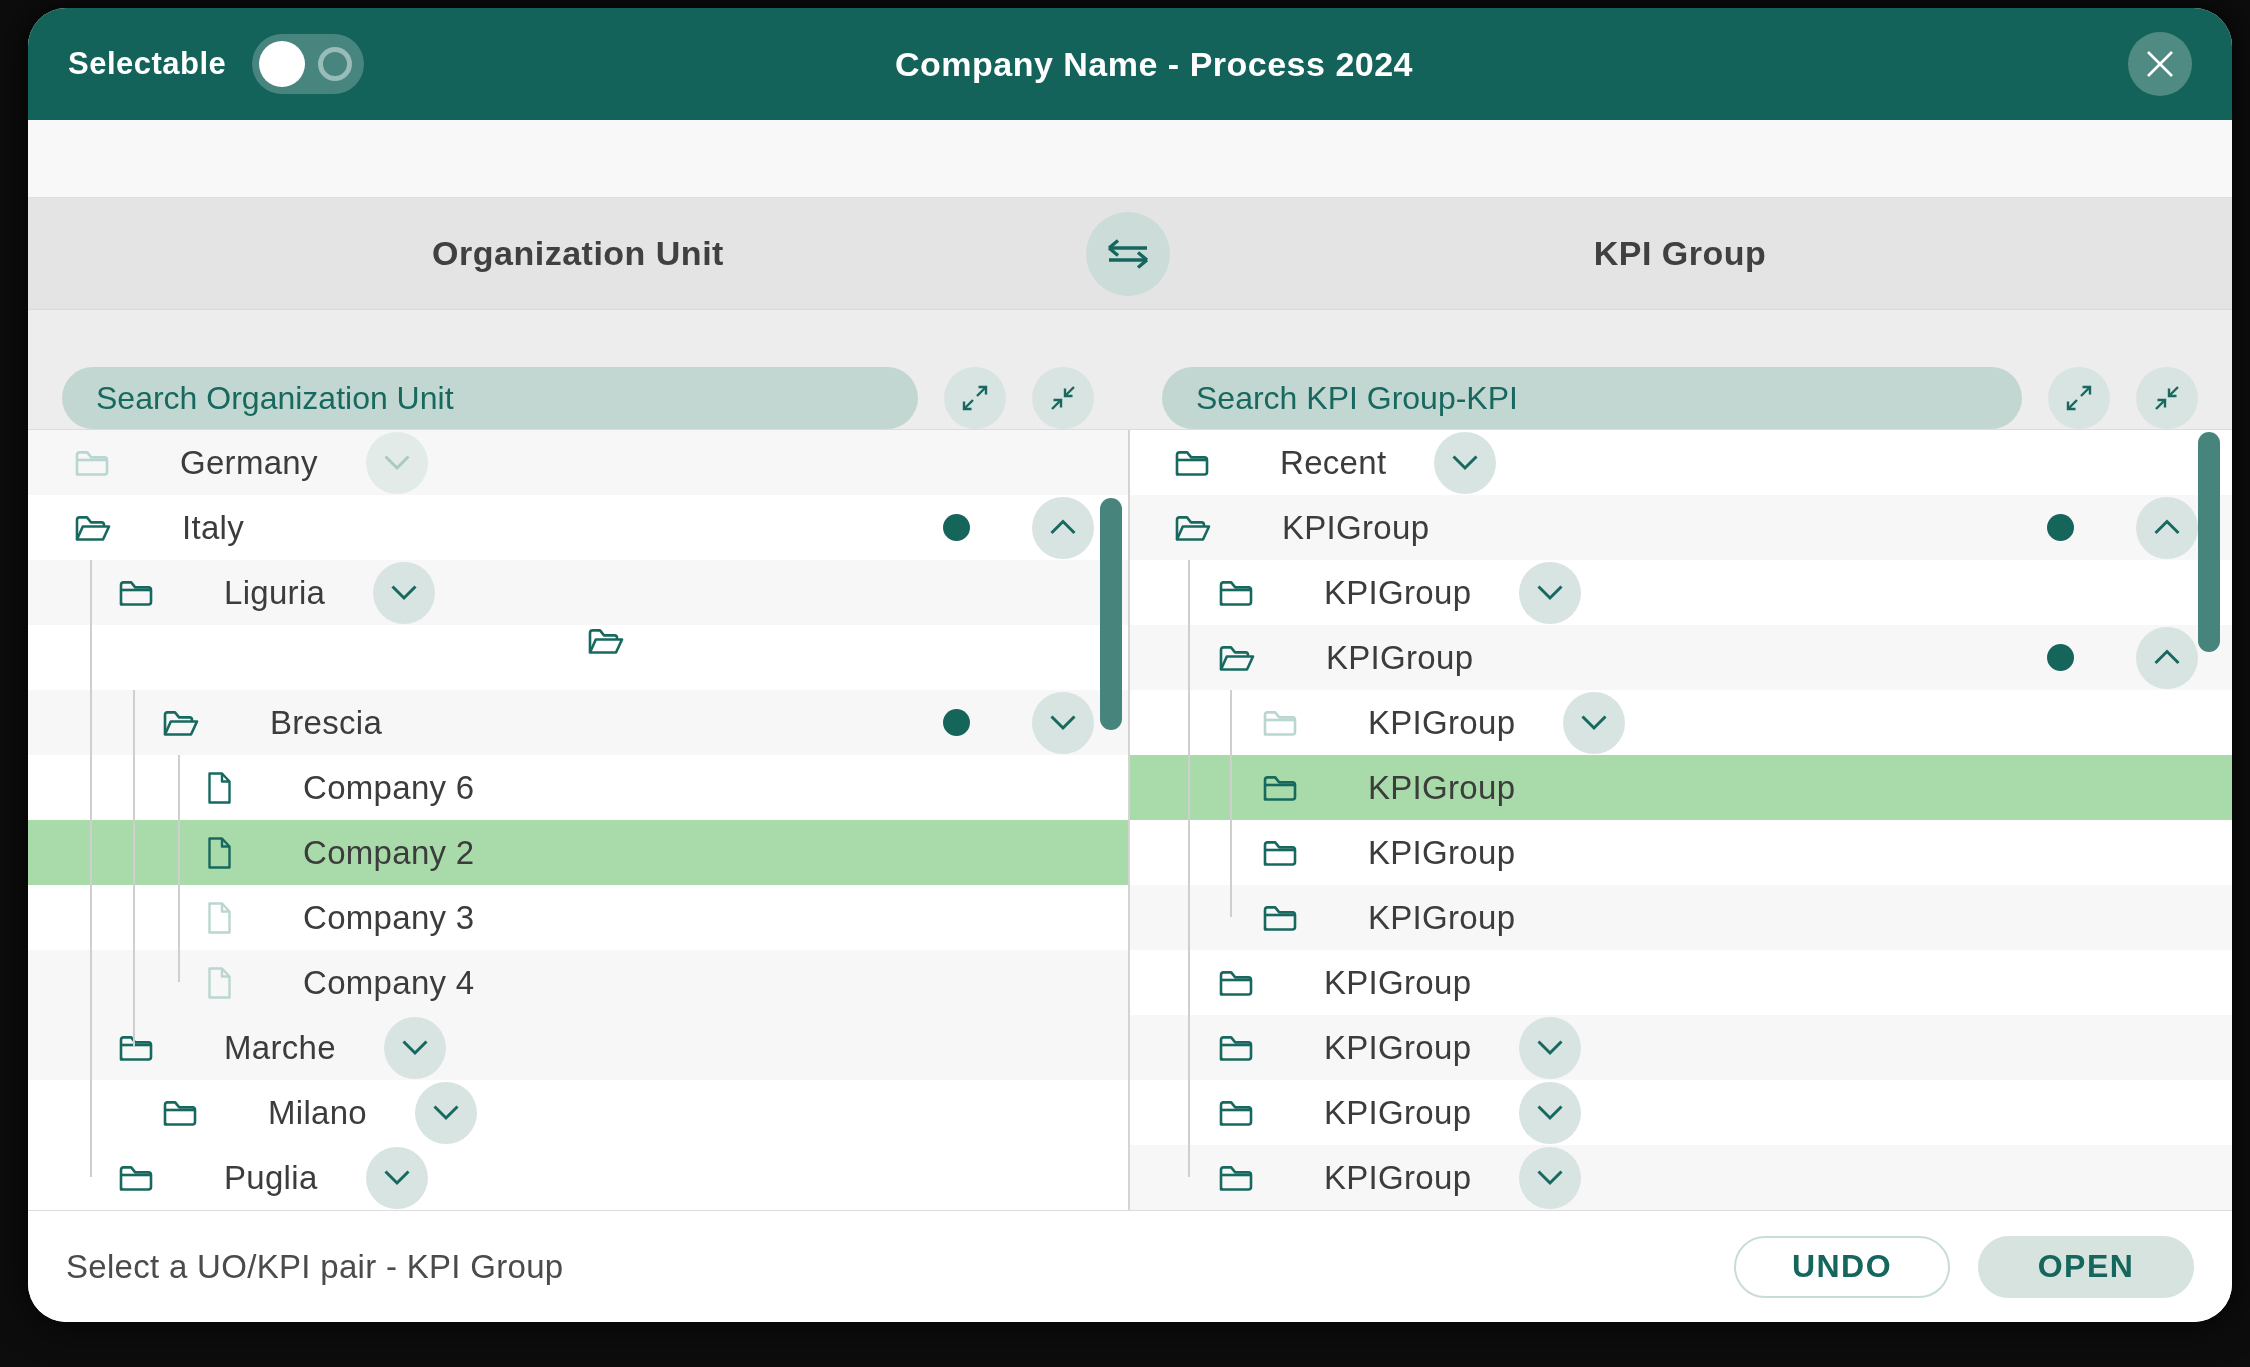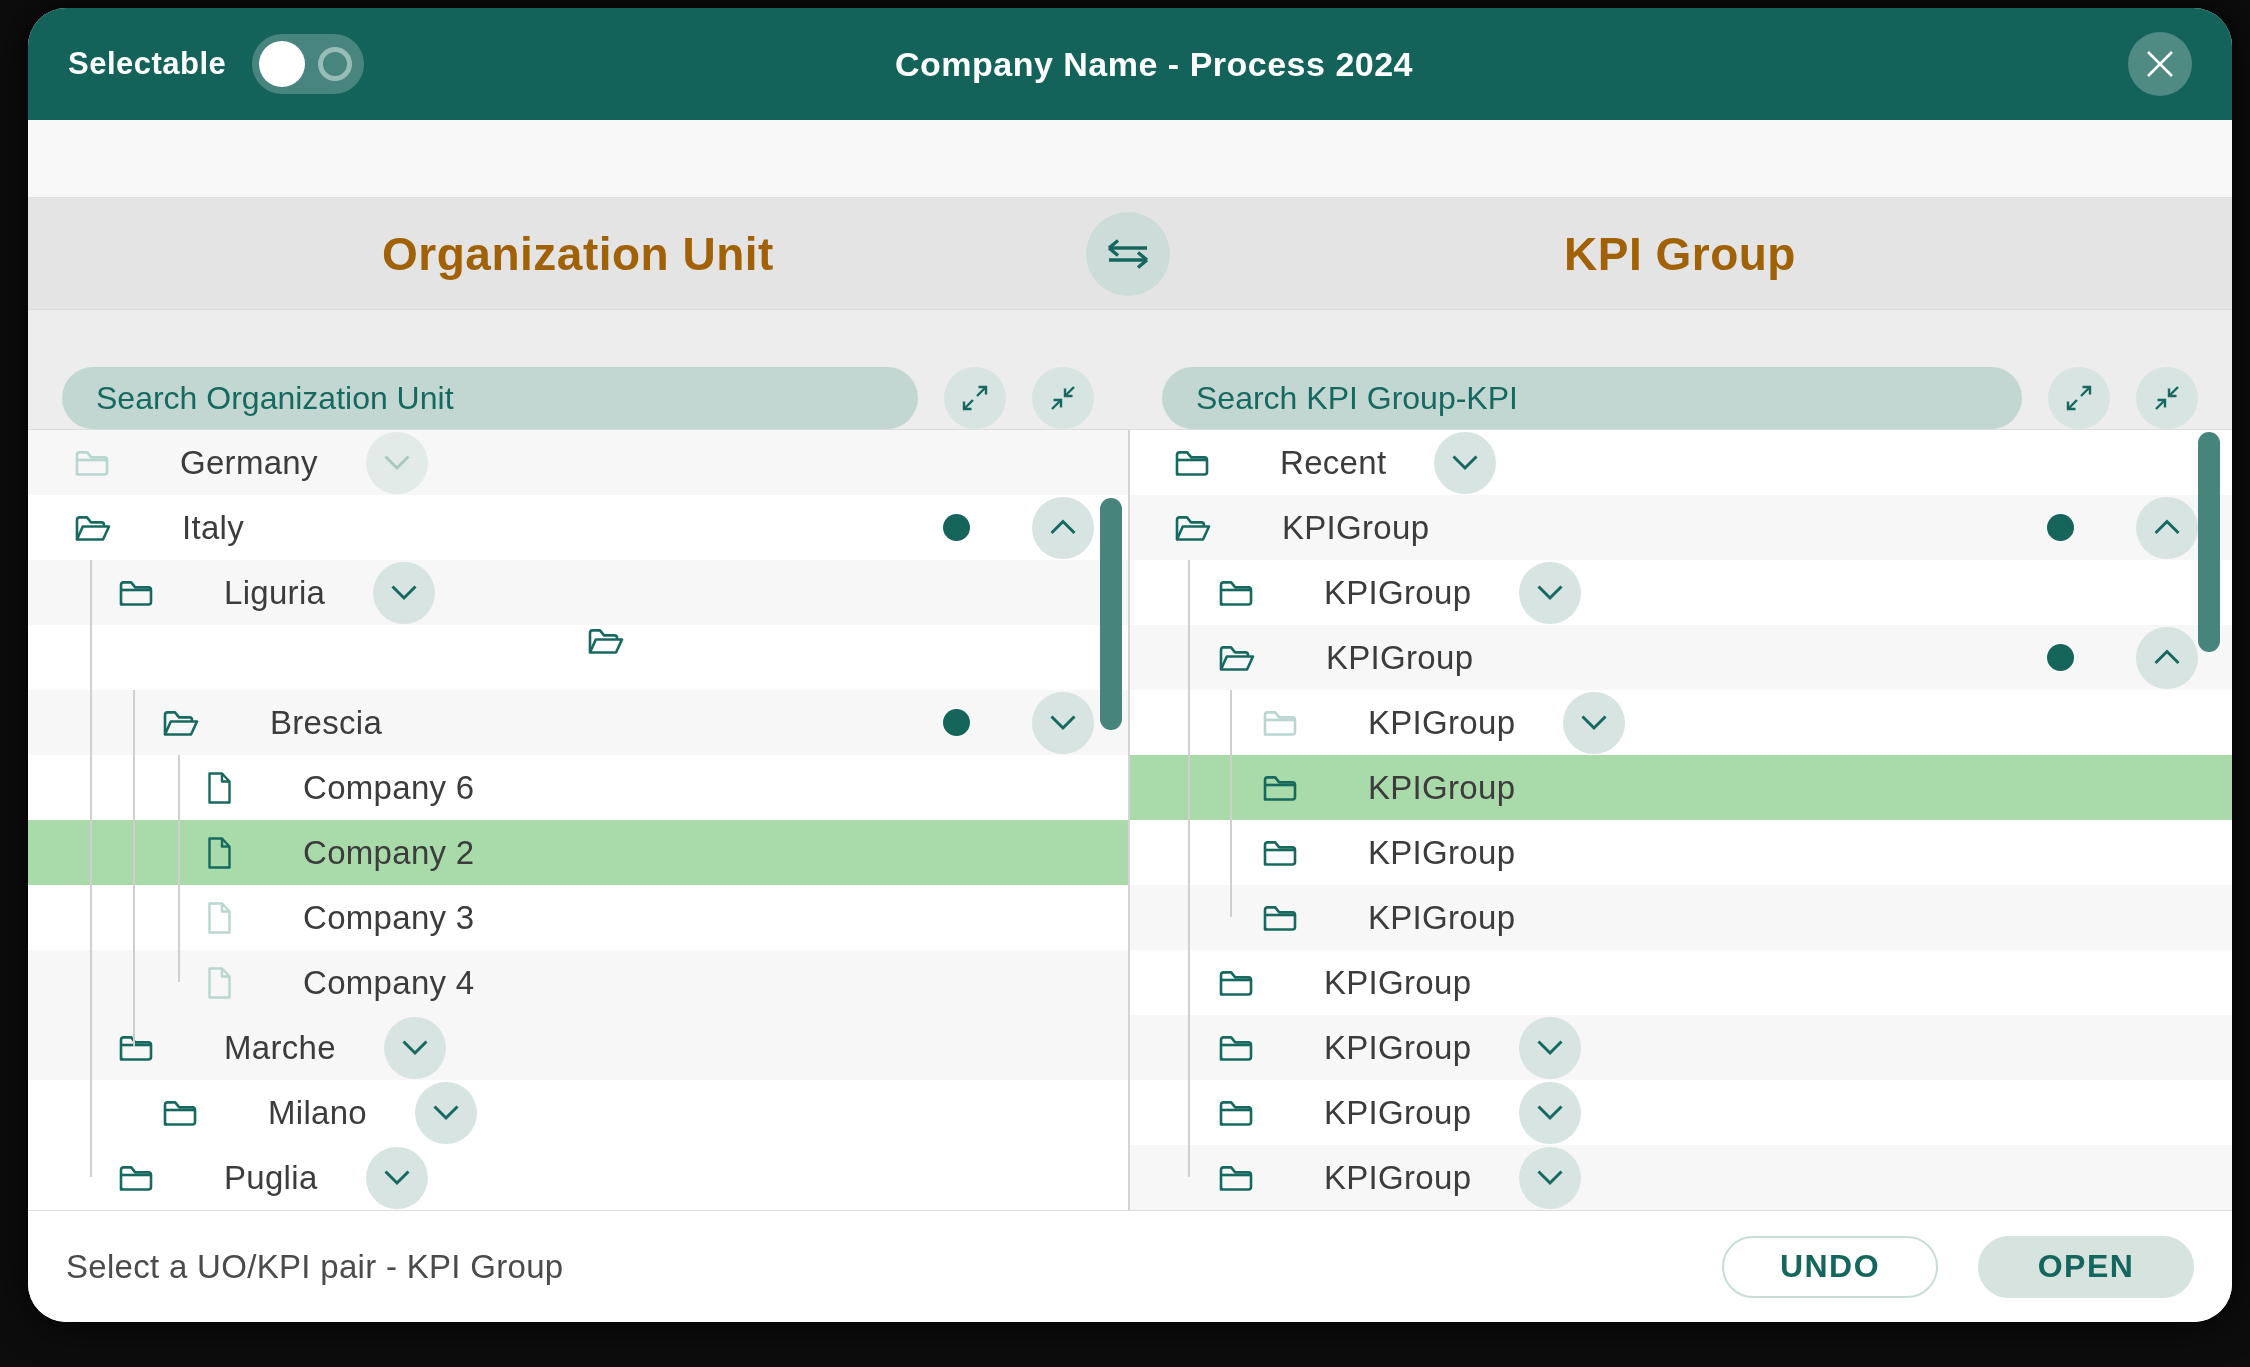--- a/index.html
+++ b/index.html
@@ -46,21 +46,21 @@
   }
   
   .strip { height:78px; background:#f8f8f8; flex:0 0 auto; border-bottom:1px solid #e0e0e0; }
   .colhead {
     height:112px; background:#e4e4e4; flex:0 0 auto;
     display:flex; position:relative; border-bottom:1px solid #dadada;
   }
   .colhead .cell { display:flex; align-items:center; justify-content:center; }
   .colhead .cell.left  { width:1100px; }
   .colhead .cell.right { flex:1; }
-  .col-title { font-size:46px; font-weight:bold; color:#a16207; letter-spacing:.5px; }
+  .col-title { font-size:34px; font-weight:bold; color:#404040; letter-spacing:.5px; }
   .swap-btn {
     position:absolute; left:1058px; top:14px; width:84px; height:84px; border-radius:50%;
     background:#ccdcd8; display:flex; align-items:center; justify-content:center; cursor:pointer;
   }
   .searchband {
     height:120px; background:#ededed; flex:0 0 auto;
     display:flex; border-bottom:1px solid #dcdcdc;
   }
   .search-cell {
     display:flex; align-items:flex-end; gap:26px; padding:0 34px;
@@ -109,21 +109,21 @@
   .chev.faded { background:#e3ebe9; color:#a9c9c3; }
   .guide { position:absolute; width:2px; background:#cfcfcf; z-index:1; }
   .scroll-thumb {
     position:absolute; width:22px; border-radius:11px; background:#47857c; z-index:6; cursor:pointer;
   }
   .panel.left  .scroll-thumb { left:1072px; top:68px;  height:232px; }
   .panel.right .scroll-thumb { right:12px;  top:2px;   height:220px; }
   
   .footer {
     height:112px; flex:0 0 auto; background:#fff; border-top:1px solid #dcdcdc;
-    display:flex; align-items:center; padding:0 38px; gap:40px;
+    display:flex; align-items:center; padding:0 38px; gap:28px;
   }
   .status-text { font-size:33px; color:#4b4b4b; letter-spacing:.3px; }
   .footer .spacer { flex:1; }
   .btn {
     min-width:216px; height:62px; border-radius:31px;
     display:flex; align-items:center; justify-content:center;
     font-size:32px; font-weight:bold; letter-spacing:1.5px; color:#15665c; cursor:pointer;
   }
   .btn.undo { background:#ffffff; border:2px solid #c9ddd8; }
   .btn.open { background:#d6e3df; border:2px solid #d6e3df; }

